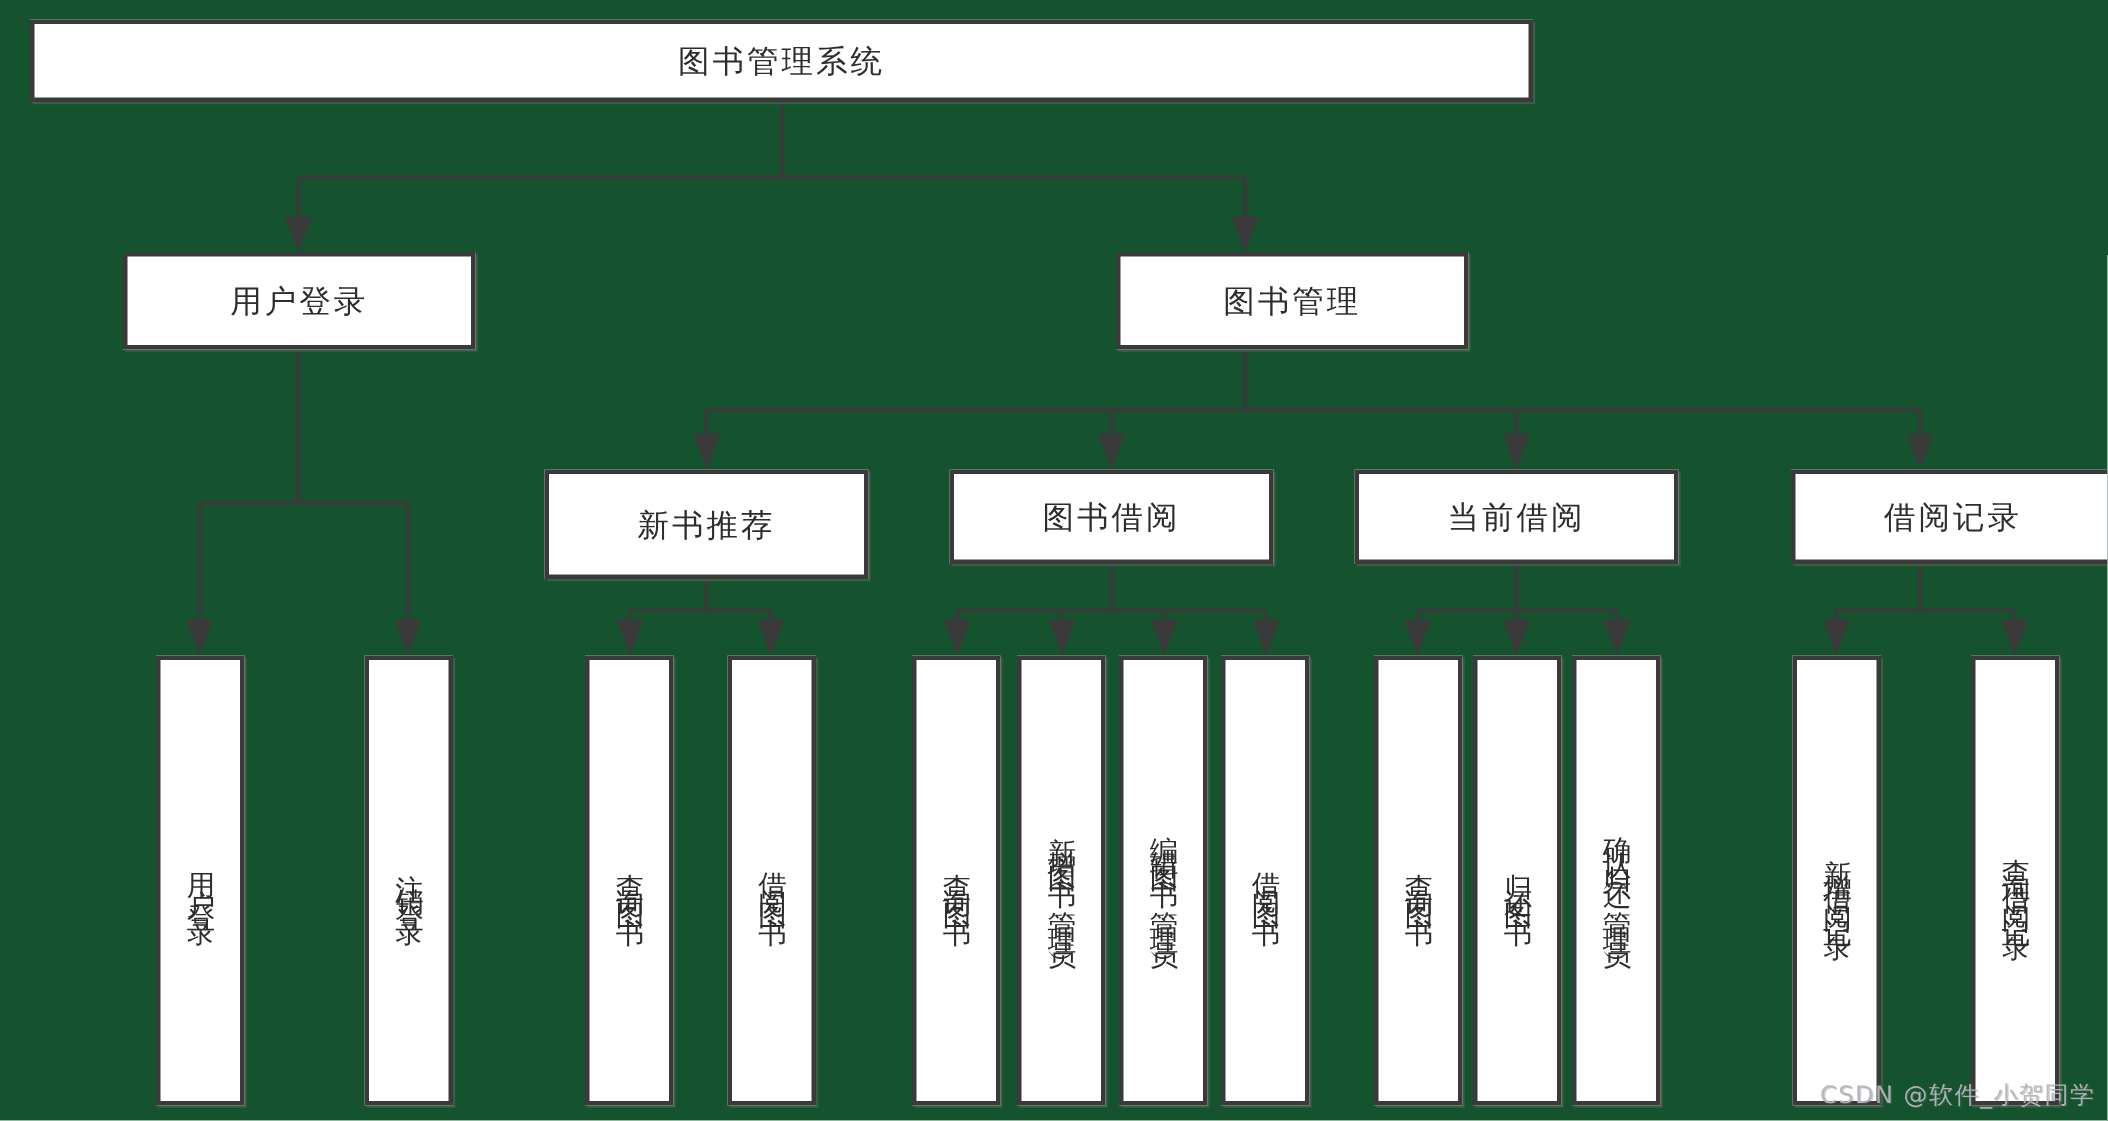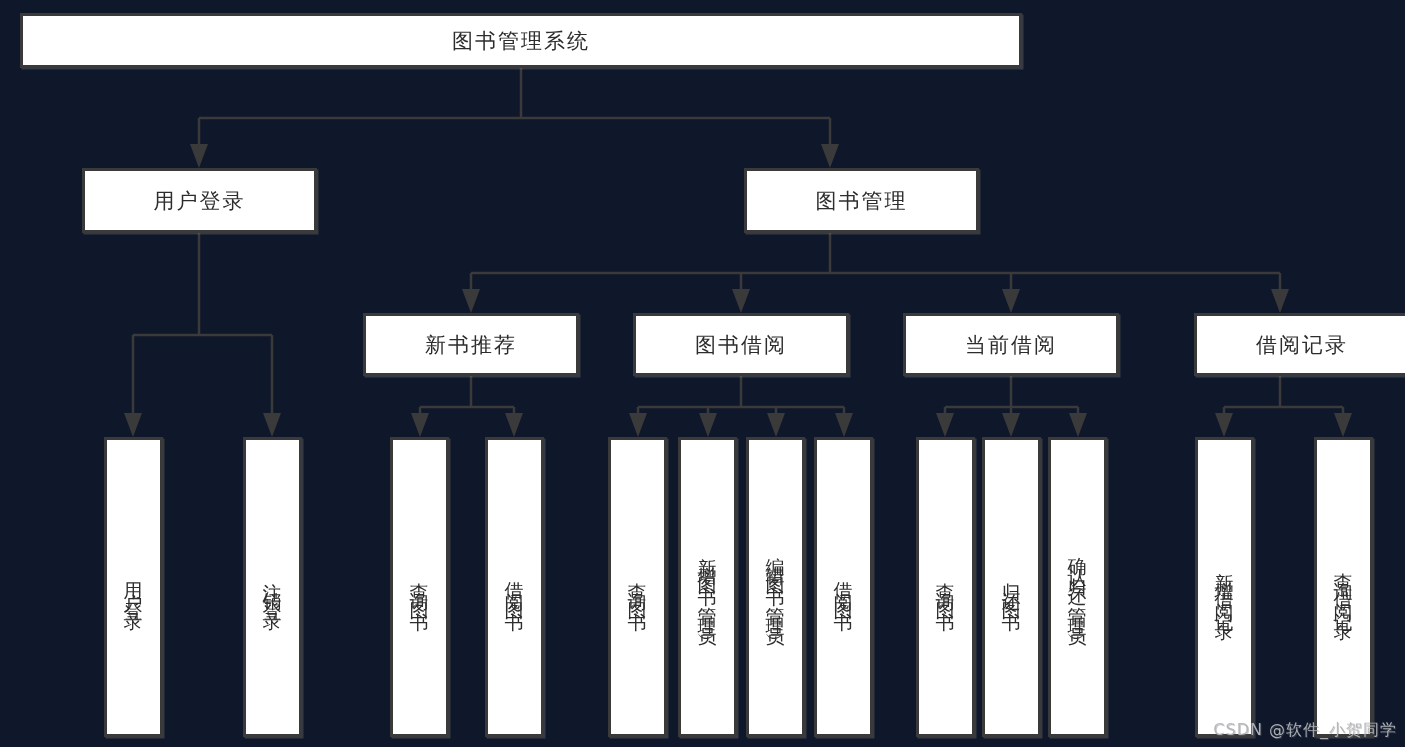--- a/index.html
+++ b/index.html
@@ -5,21 +5,21 @@
   html, body {
     margin: 0;
     padding: 0;
     background: #ffffff;
     font-family: "DejaVu Sans", "Liberation Sans", sans-serif;
   }
   #canvas {
     position: relative;
     width: 1405px;
     height: 747px;
-    background: #0f172a;
+    background: #14532d;
     overflow: hidden;
   }
   #connectors {
     position: absolute;
     left: 0; top: 0;
     width: 1405px;
     height: 747px;
     z-index: 1;
   }
   .box {
@@ -44,21 +44,21 @@
     text-orientation: mixed;
     font-size: 19px;
     letter-spacing: 10px;
     line-height: 1;
     white-space: nowrap;
   }
   
   .n-root          { left: 20px;   top: 13px;  width: 1002px; height: 55px; }
   .n-user-login    { left: 82px;   top: 168px; width: 235px;  height: 65px; }
   .n-book-mgmt     { left: 712px;  top: 168px; width: 235px;  height: 65px; margin-left: 32px; }
-  .n-new-book      { left: 363px;  top: 313px; width: 216px;  height: 63px; }
+  .n-new-book      { left: 363px;  top: 313px; width: 216px;  height: 73px; }
   .n-book-borrow   { left: 633px;  top: 313px; width: 216px;  height: 63px; }
   .n-cur-borrow    { left: 903px;  top: 313px; width: 216px;  height: 63px; text-align: right; }
   .n-borrow-rec    { left: 1172px; top: 313px; width: 216px;  height: 63px; margin-left: 22px; }
   .leaf            { top: 437px; width: 59px; height: 300px; }
   .l-ul1 { left: 104px; }
   .l-ul2 { left: 243px; }
   .l-nb1 { left: 390px; }
   .l-nb2 { left: 485px; }
   .l-bb1 { left: 608px; }
   .l-bb2 { left: 678px; }

